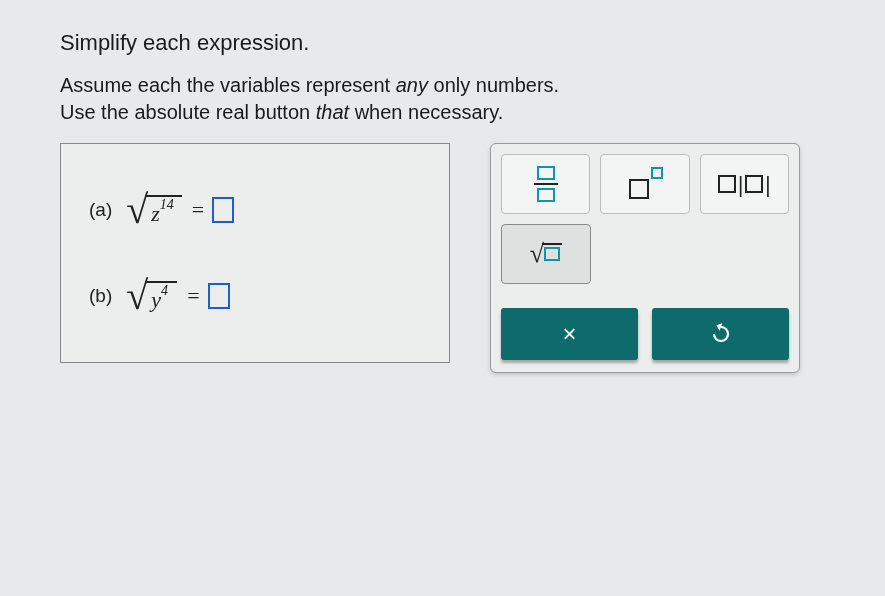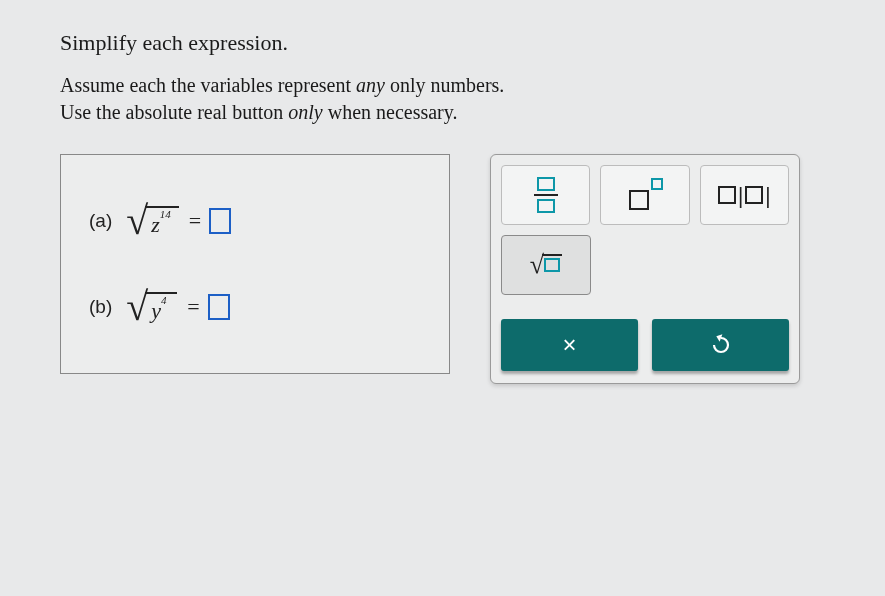--- a/index.html
+++ b/index.html
@@ -9,22 +9,21 @@
     }
     body {
       font-family: Verdana, Geneva, sans-serif;
       background: #e8e9ea;
       padding: 30px 60px;
       width: 885px;
       height: 596px;
       color: #222;
     }
     .instructions {
-      margin-bottom: 28px;
-      font-family: Liberation Serif, serif;
+      margin-bottom: 17px;
     }
     .title {
       font-size: 22px;
       margin-bottom: 16px;
       color: #1a1a1a;
     }
     .sub-instructions {
       font-size: 20px;
       line-height: 1.35;
       color: #1a1a1a;
@@ -89,21 +88,21 @@
     }
     .radicand {
       font-style: italic;
       display: inline-flex;
       align-items: flex-start;
     }
     .radicand .base {
       font-size: 22px;
     }
     .radicand .exp {
-      font-size: 11px;
+      font-size: 14px;
       position: relative;
       top: -4px;
       left: 0px;
     }
     .equals-box {
       display: inline-flex;
       align-items: center;
       gap: 8px;
       font-size: 22px;
     }
@@ -227,21 +226,21 @@
   </style>
 </head>
 <body>
 
 <div class="instructions">
   <div class="title">Simplify each expression.</div>
   <div class="sub-instructions">
     <span>Assume each the variables represent </span><span class="italic">any</span><span> only numbers.</span>
   </div>
   <div class="sub-instructions">
-    <span>Use the absolute real button </span><span class="italic">only</span><span> when necessary.</span>
+    <span>Use the absolute real button </span><span class="italic">that</span><span> when necessary.</span>
   </div>
 </div>
 
 <div class="content-row">
 
   <div class="problem-box" style="position:relative;">
     <div class="problem-item">
       <span class="label">(a)</span>
       <span class="expr">
         <span class="radical">

